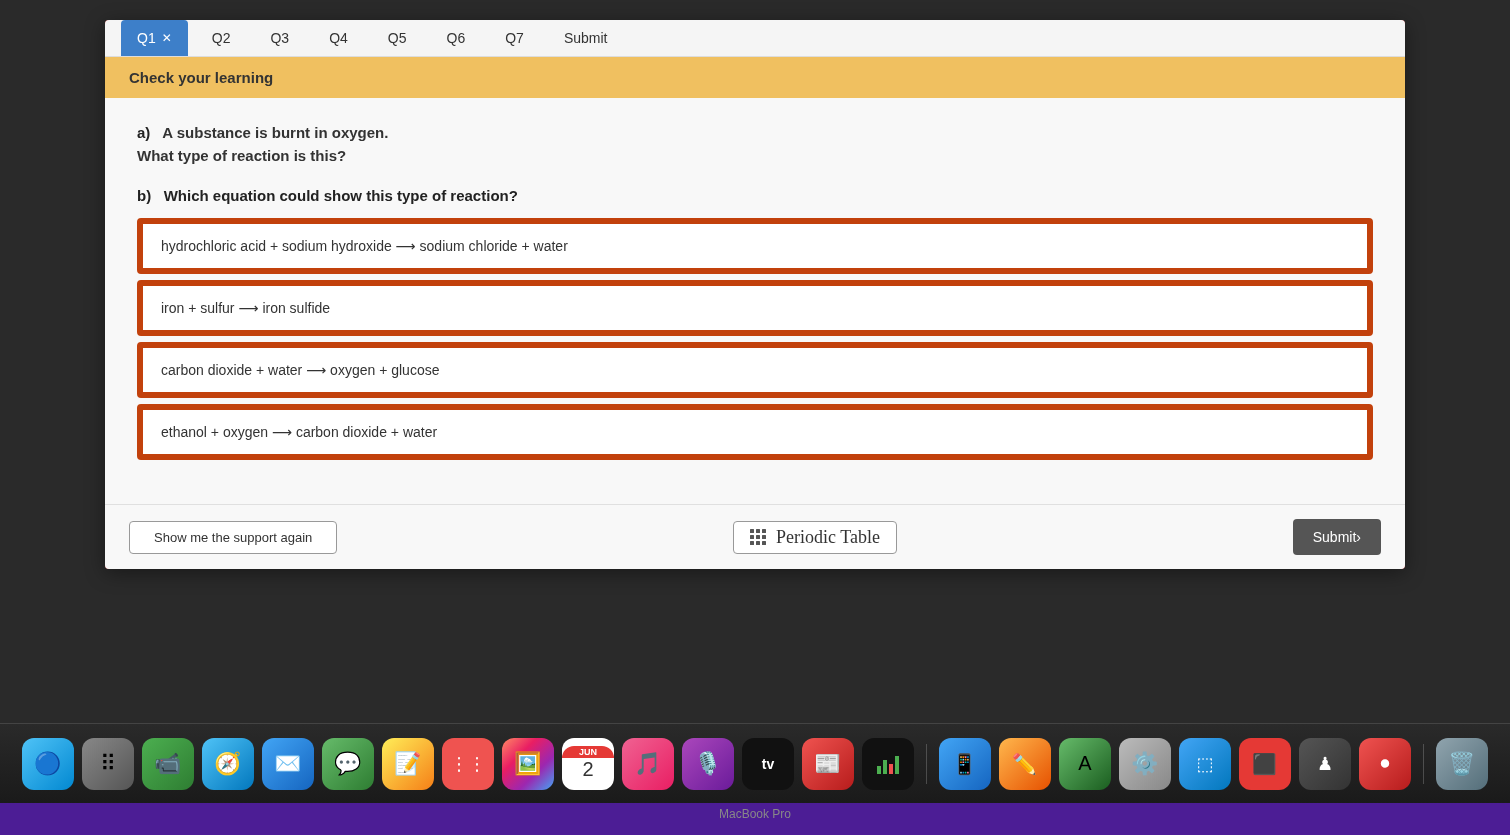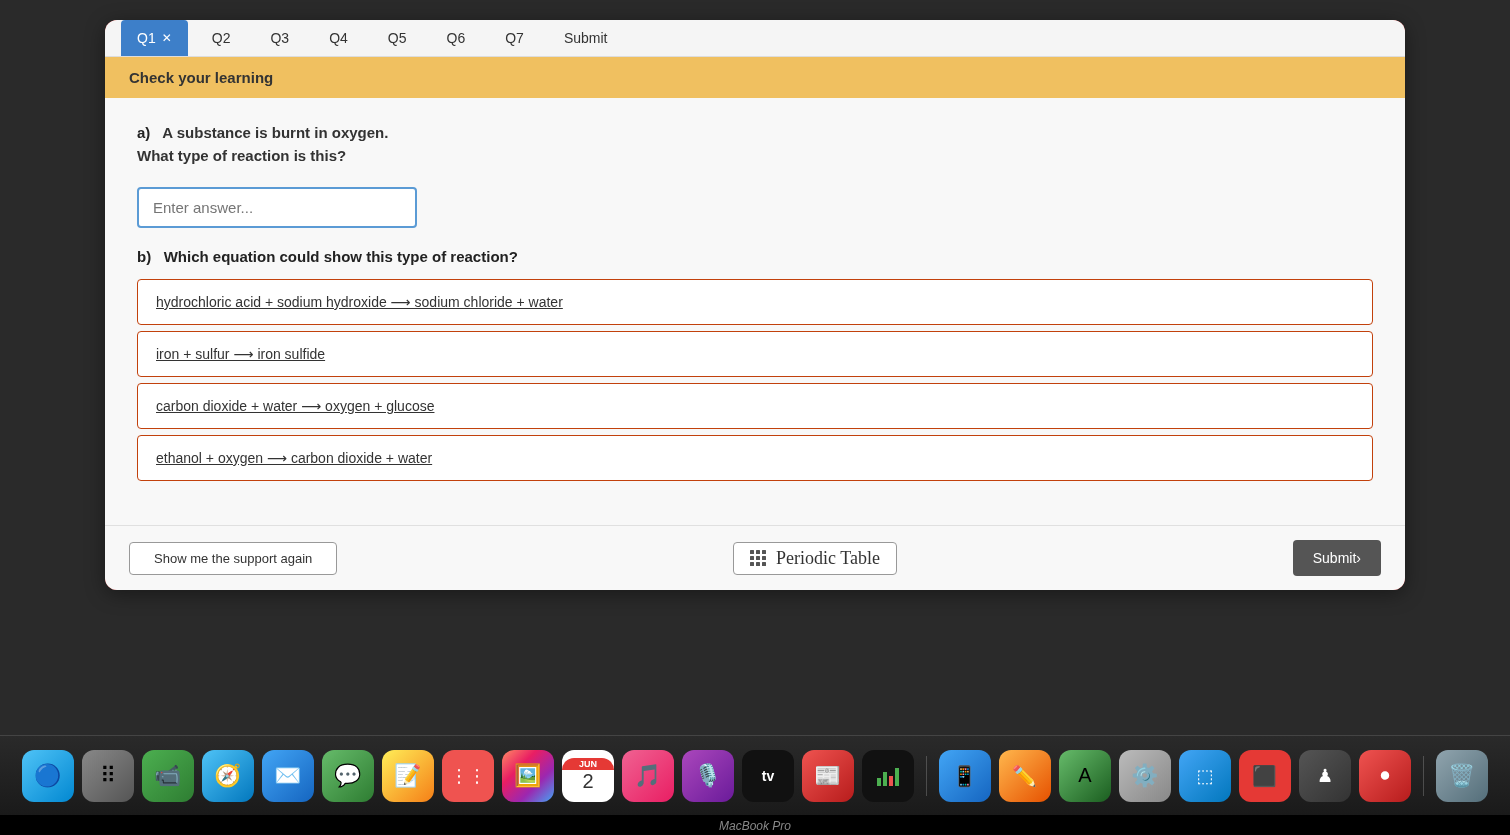--- a/index.html
+++ b/index.html
@@ -16,21 +16,21 @@
       flex: 1;
       display: flex;
       align-items: flex-start;
       justify-content: center;
       padding: 20px 60px;
       background: #2a2a2a;
     }
 
     .quiz-container {
       background: #ef4444;
-      border-radius: 12px;
+      border-radius: 4px;
       width: 100%;
       max-width: 1300px;
       overflow: hidden;
       box-shadow: 0 4px 20px rgba(0,0,0,0.4);
     }
 
     
     .tab-bar {
       background: #f5f5f5;
       display: flex;
@@ -118,28 +118,27 @@
     }
 
     .options-list {
       display: flex;
       flex-direction: column;
       gap: 6px;
     }
 
     .option-item {
       background: white;
-      border: 1px solid #c2410c;
+      border: 6px solid #c2410c;
       border-radius: 4px;
       padding: 14px 18px;
       font-size: 14px;
       color: #333;
       cursor: pointer;
       transition: background 0.15s;
-      text-decoration: underline;
     }
 
     
     .footer-bar {
       background: #f8f8f8;
       border-top: 1px solid #e0e0e0;
       padding: 14px 24px;
       display: flex;
       align-items: center;
       justify-content: space-between;
@@ -224,23 +223,22 @@
     .dock-news { background: linear-gradient(135deg, #ef5350, #b71c1c); }
     .dock-settings { background: linear-gradient(135deg, #bbb, #888); }
     .dock-stop { background: linear-gradient(135deg, #ef5350, #c62828); }
     .dock-trash { background: linear-gradient(135deg, #90a4ae, #546e7a); }
     .dock-separator { width: 1px; height: 40px; background: rgba(255,255,255,0.2); margin: 0 4px; }
 
     .macbook-label {
       text-align: center;
       color: #888;
       font-size: 12px;
-      padding: 4px 0 2px;
-      background: #000000;
-      font-style: italic;
+      padding: 4px 0 14px;
+      background: #4c1d95;
     }
 
     .grid-icon {
       display: inline-grid;
       grid-template-columns: repeat(3, 4px);
       gap: 2px;
       margin-right: 4px;
     }
     .grid-dot {
       width: 4px;
@@ -277,21 +275,20 @@
 
       <div class="question-part">
         <div class="question-label">
           <span>a)</span>
           &nbsp;
           <span class="question-text">
             <span>A substance is burnt in oxygen.</span><br>
             <span>What type of reaction is this?</span>
           </span>
         </div>
-        <input class="answer-input" type="text" placeholder="Enter answer..." style="">
       </div>
 
       <div class="question-part">
         <div class="part-b-label">
           <span>b)</span>
           &nbsp;
           <span>Which equation could show this type of reaction?</span>
         </div>
 
         <div class="options-list">

